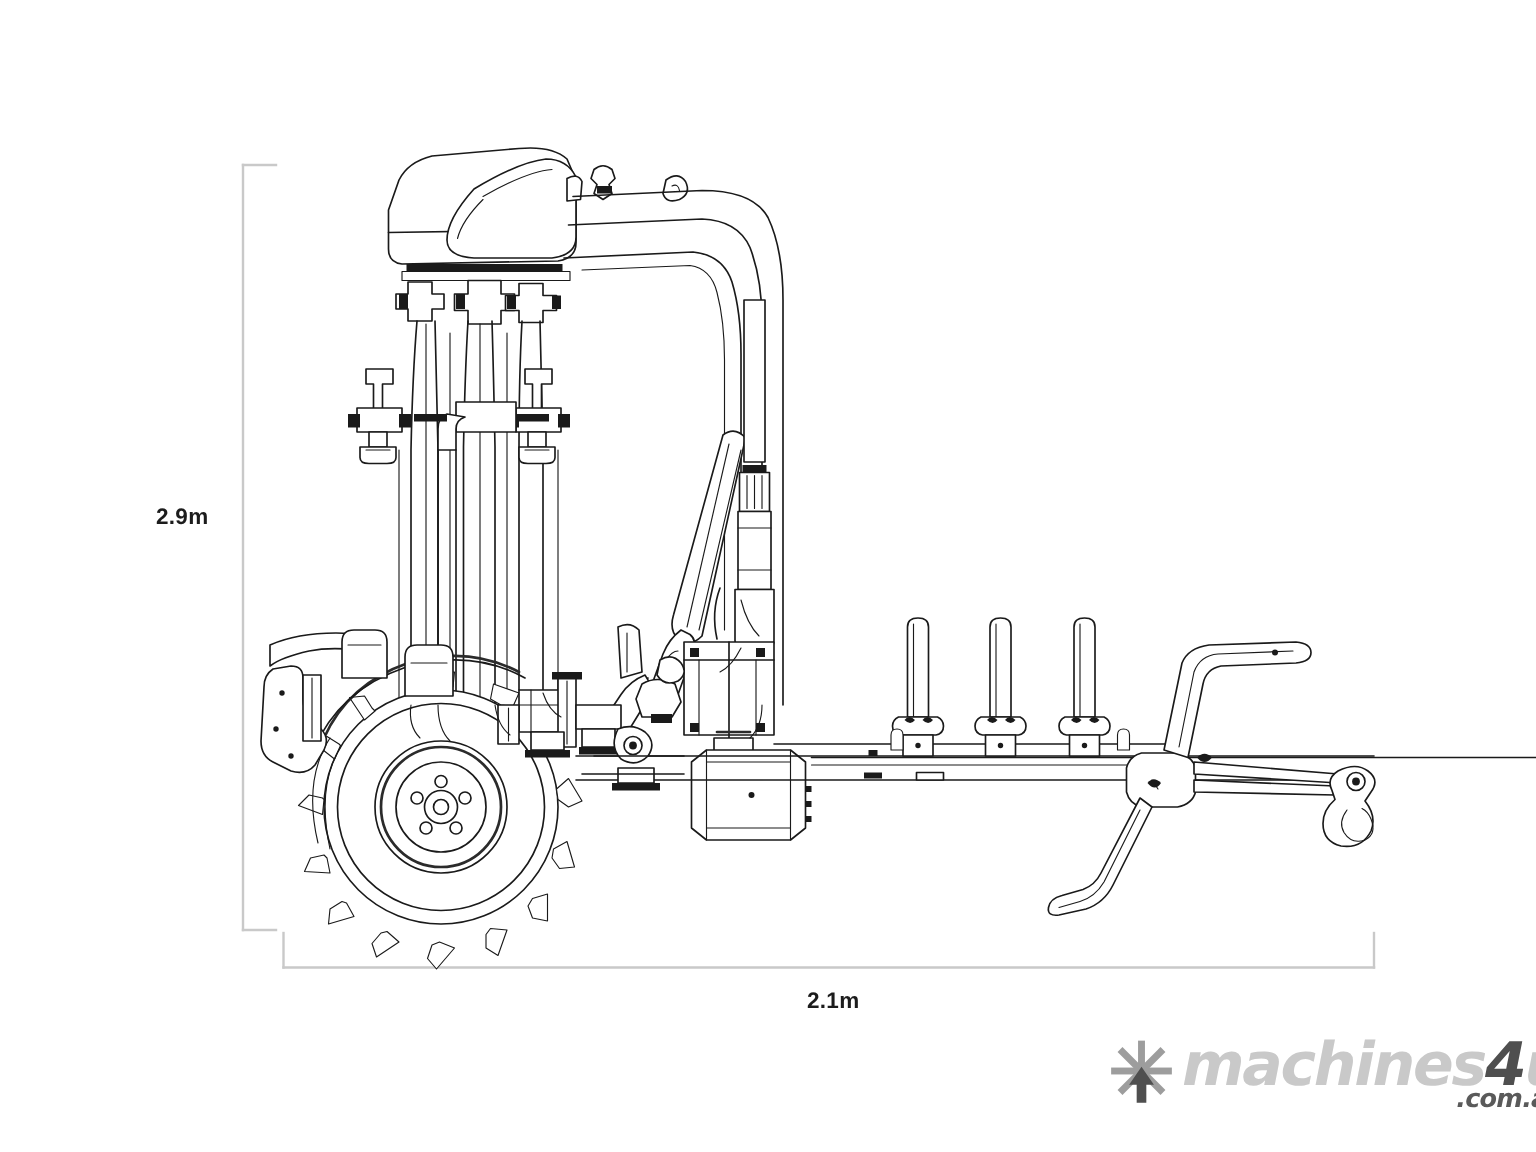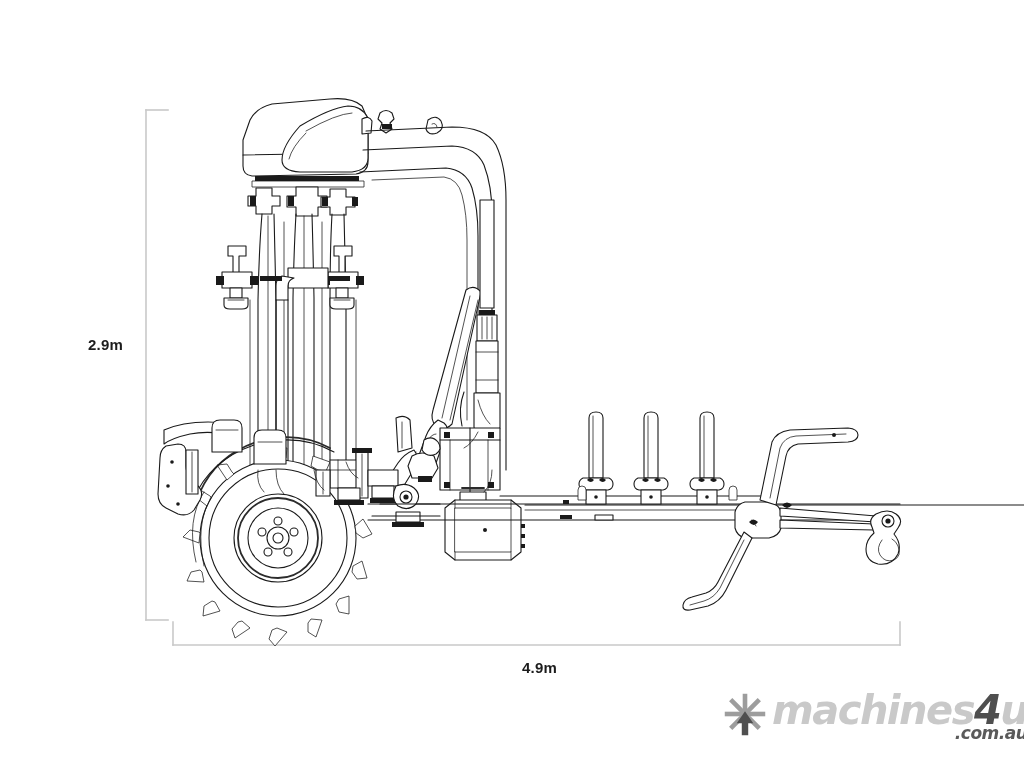--- a/index.html
+++ b/index.html
@@ -3,21 +3,21 @@
 <meta charset="utf-8">
 <style>
   html,body{margin:0;padding:0;}
   body{
     width:1024px;height:768px;
     background:#ffffff;
     font-family:"Liberation Sans", sans-serif;
     overflow:hidden;
     position:relative;
   }
-  #stage{position:absolute;left:0;top:0;width:916px;height:768px;}
+  #stage{position:absolute;left:16px;top:0;width:916px;height:768px;}
   svg.layer{position:absolute;left:0;top:0;width:1024px;height:768px;}
 
   .dim-label{
     position:absolute;
     font-family:"Liberation Sans", sans-serif;
     font-weight:bold;
     font-size:15px;
     color:#1c1c1c;
     letter-spacing:.2px;
     white-space:nowrap;
@@ -370,21 +370,21 @@
       <path class="ln-t" d="M314 470 q2 14 10 20"></path>
       <path class="ln-t" d="M346 462 q4 12 12 16"></path>
       <path class="ln-t" d="M478 432 q-6 12 -14 16"></path>
       <path class="ln-t" d="M492 470 q0 14 -8 22"></path>
     </g>
 
   </svg>
 
   <div class="dim-label" id="dim-height-label">2.9m</div>
 
-  <div class="dim-label" id="dim-width-label">4.9m</div>
+  <div class="dim-label" id="dim-width-label">2.1m</div>
 
   <div id="watermark">
     <svg id="wm-star" viewBox="0 0 100 100">
       <g fill="#9d9d9d">
         <rect x="45" y="6" width="10" height="88"></rect>
         <rect x="6" y="45" width="88" height="10"></rect>
         <rect x="45" y="6" width="10" height="88" transform="rotate(45 50 50)"></rect>
         <rect x="45" y="6" width="10" height="88" transform="rotate(-45 50 50)"></rect>
       </g>
       <g fill="#4f4f4f">

